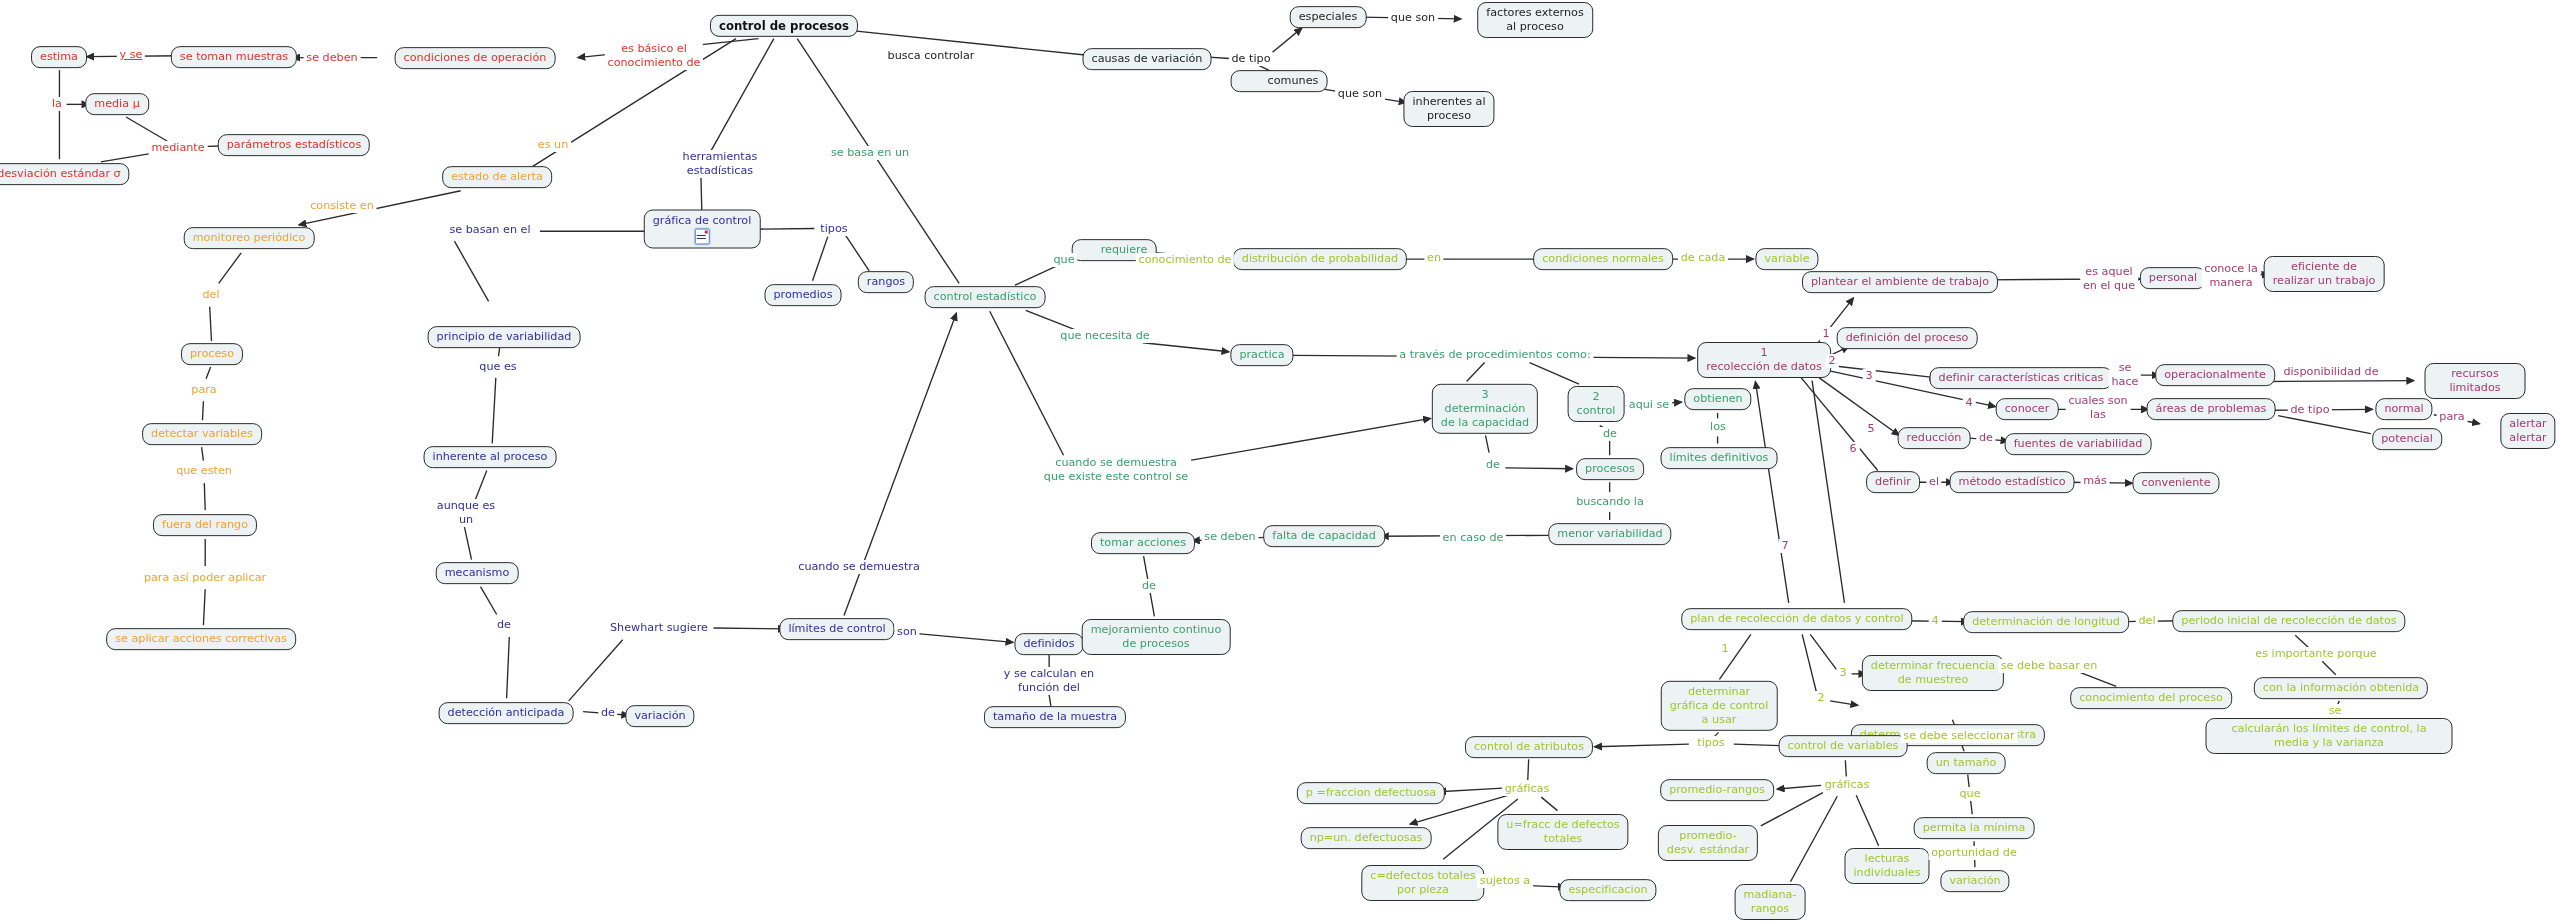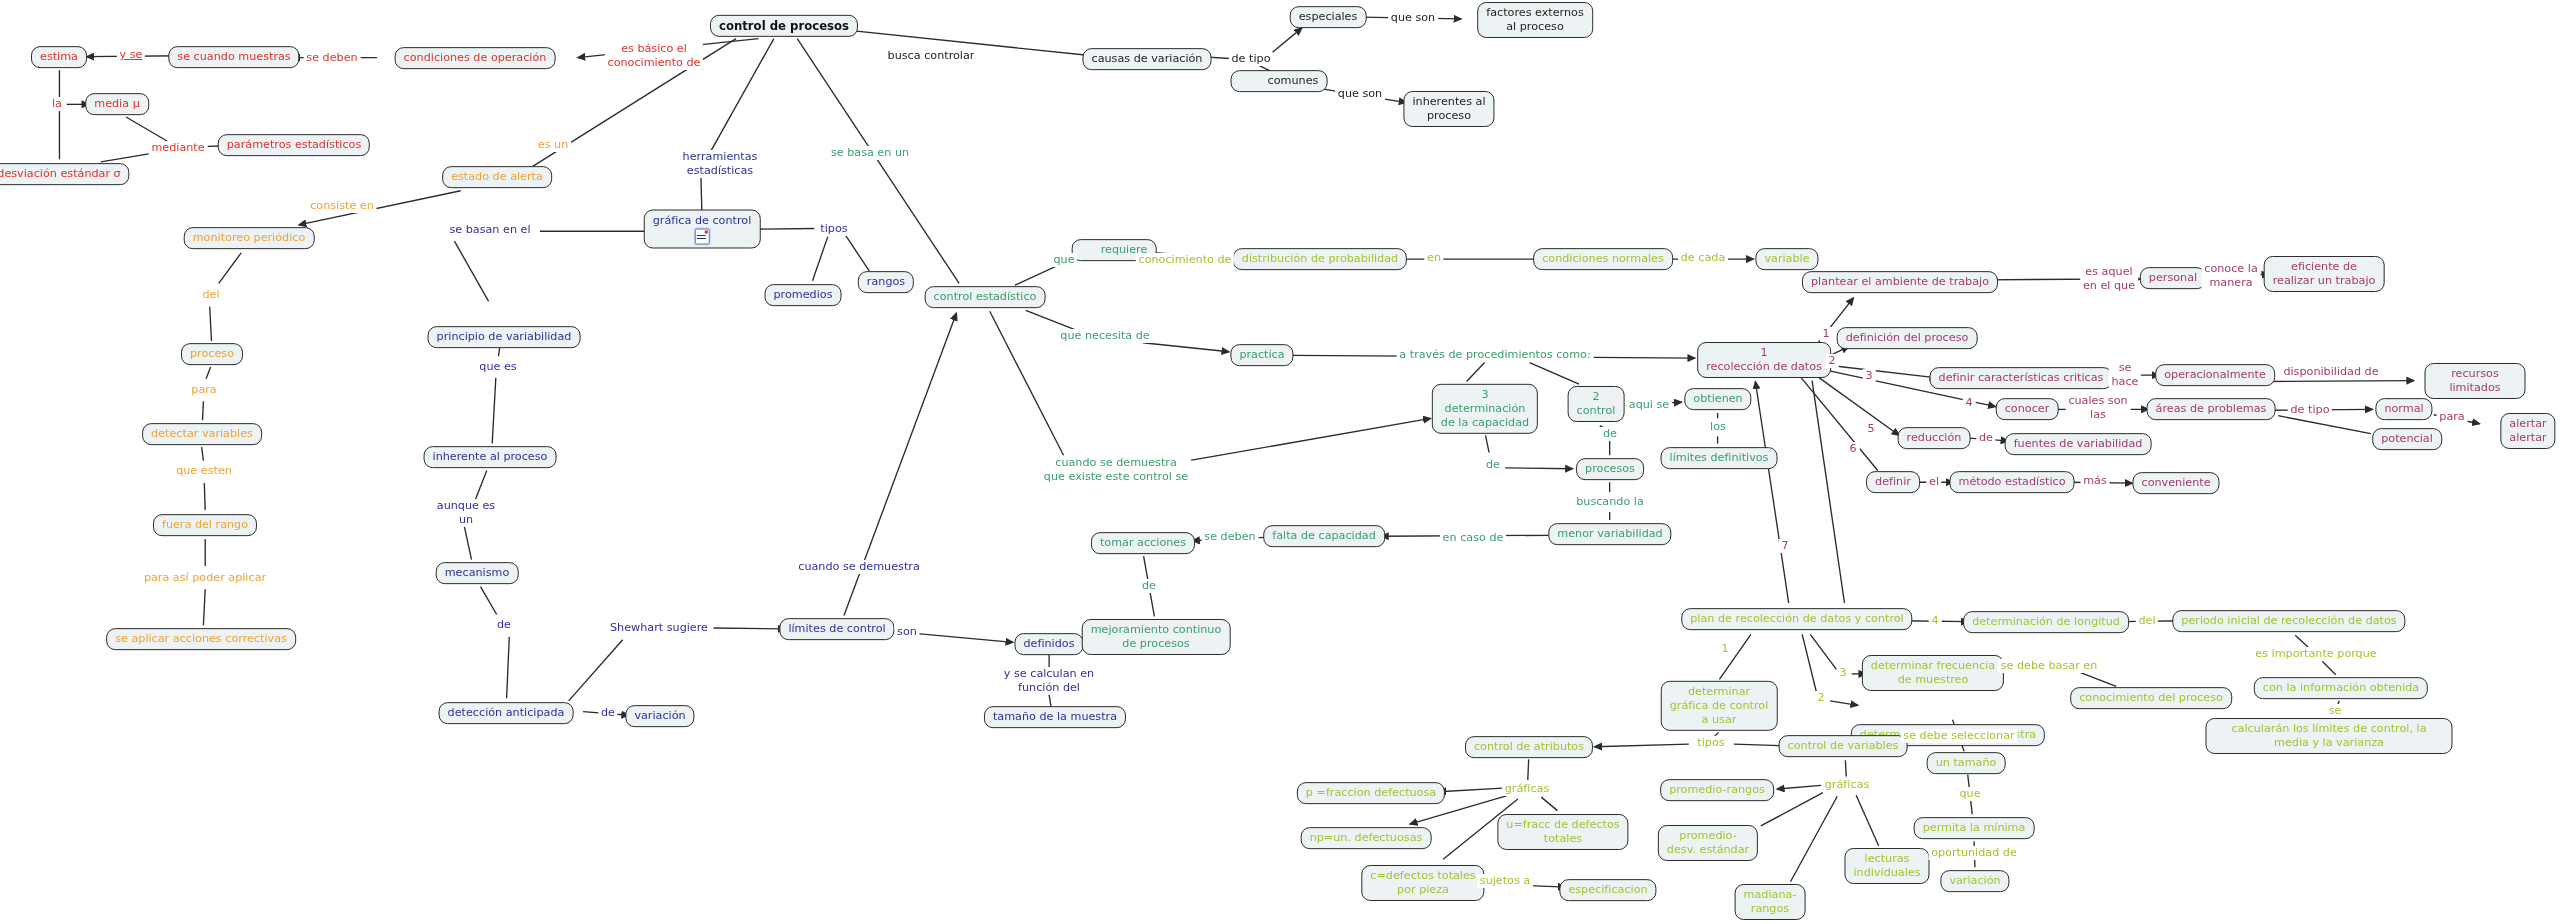--- a/index.html
+++ b/index.html
@@ -164,21 +164,21 @@
     </svg>
     <div class="node bold" style="left: 784px; top: 26px;"><span>control de procesos</span></div>
     <div class="node" style="left: 1147px; top: 59px; color: rgb(31, 31, 31);"><span>causas de variación</span></div>
     <div class="node" style="left: 1328px; top: 17px; color: rgb(31, 31, 31);"><span>especiales</span></div>
     <div class="node" style="left: 1535px; top: 20px; color: rgb(31, 31, 31);"><span>factores externos
 al proceso</span></div>
     <div class="node" style="left: 1279px; top: 81px; color: rgb(31, 31, 31); padding-left: 36px;"><span>comunes</span></div>
     <div class="node" style="left: 1449px; top: 109px; color: rgb(31, 31, 31);"><span>inherentes al
 proceso</span></div>
     <div class="node" style="left: 59px; top: 57px; color: rgb(224, 51, 44);"><span>estima</span></div>
-    <div class="node" style="left: 234px; top: 57px; color: rgb(224, 51, 44);"><span>se cuando muestras</span></div>
+    <div class="node" style="left: 234px; top: 57px; color: rgb(224, 51, 44);"><span>se toman muestras</span></div>
     <div class="node" style="left: 475px; top: 58px; color: rgb(224, 51, 44);"><span>condiciones de operación</span></div>
     <div class="node" style="left: 117px; top: 104px; color: rgb(224, 51, 44);"><span>media μ</span></div>
     <div class="node" style="left: 294px; top: 145px; color: rgb(224, 51, 44);"><span>parámetros estadísticos</span></div>
     <div class="node" style="left: 59px; top: 174px; color: rgb(224, 51, 44);"><span>desviación estándar σ</span></div>
     <div class="node" style="left: 497px; top: 177px; color: rgb(240, 162, 50);"><span>estado de alerta</span></div>
     <div class="node" style="left: 249px; top: 238px; color: rgb(240, 162, 50);"><span>monitoreo periódico</span></div>
     <div class="node" style="left: 212px; top: 354px; color: rgb(240, 162, 50);"><span>proceso</span></div>
     <div class="node" style="left: 202px; top: 434px; color: rgb(240, 162, 50);"><span>detectar variables</span></div>
     <div class="node" style="left: 205px; top: 525px; color: rgb(240, 162, 50);"><span>fuera del rango</span></div>
     <div class="node" style="left: 201px; top: 639px; color: rgb(240, 162, 50);"><span>se aplicar acciones correctivas</span></div>

